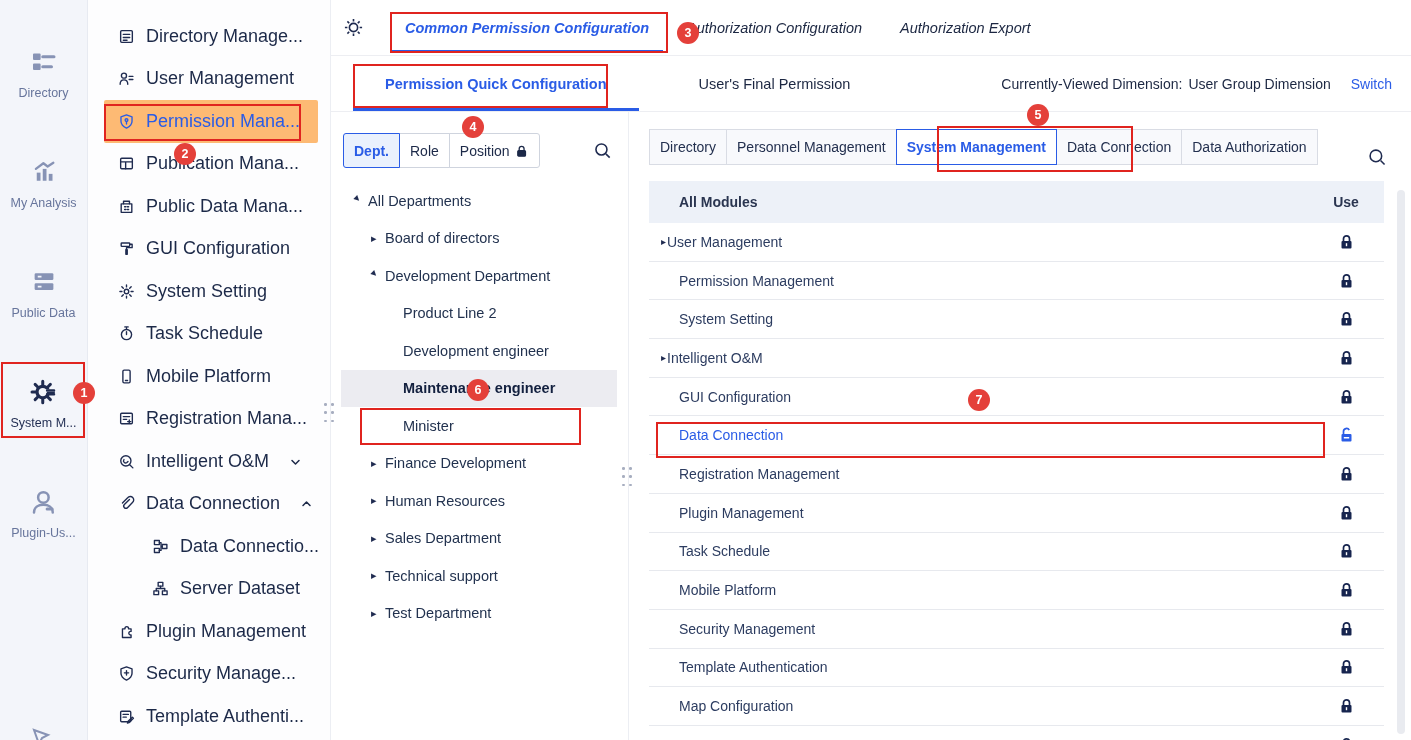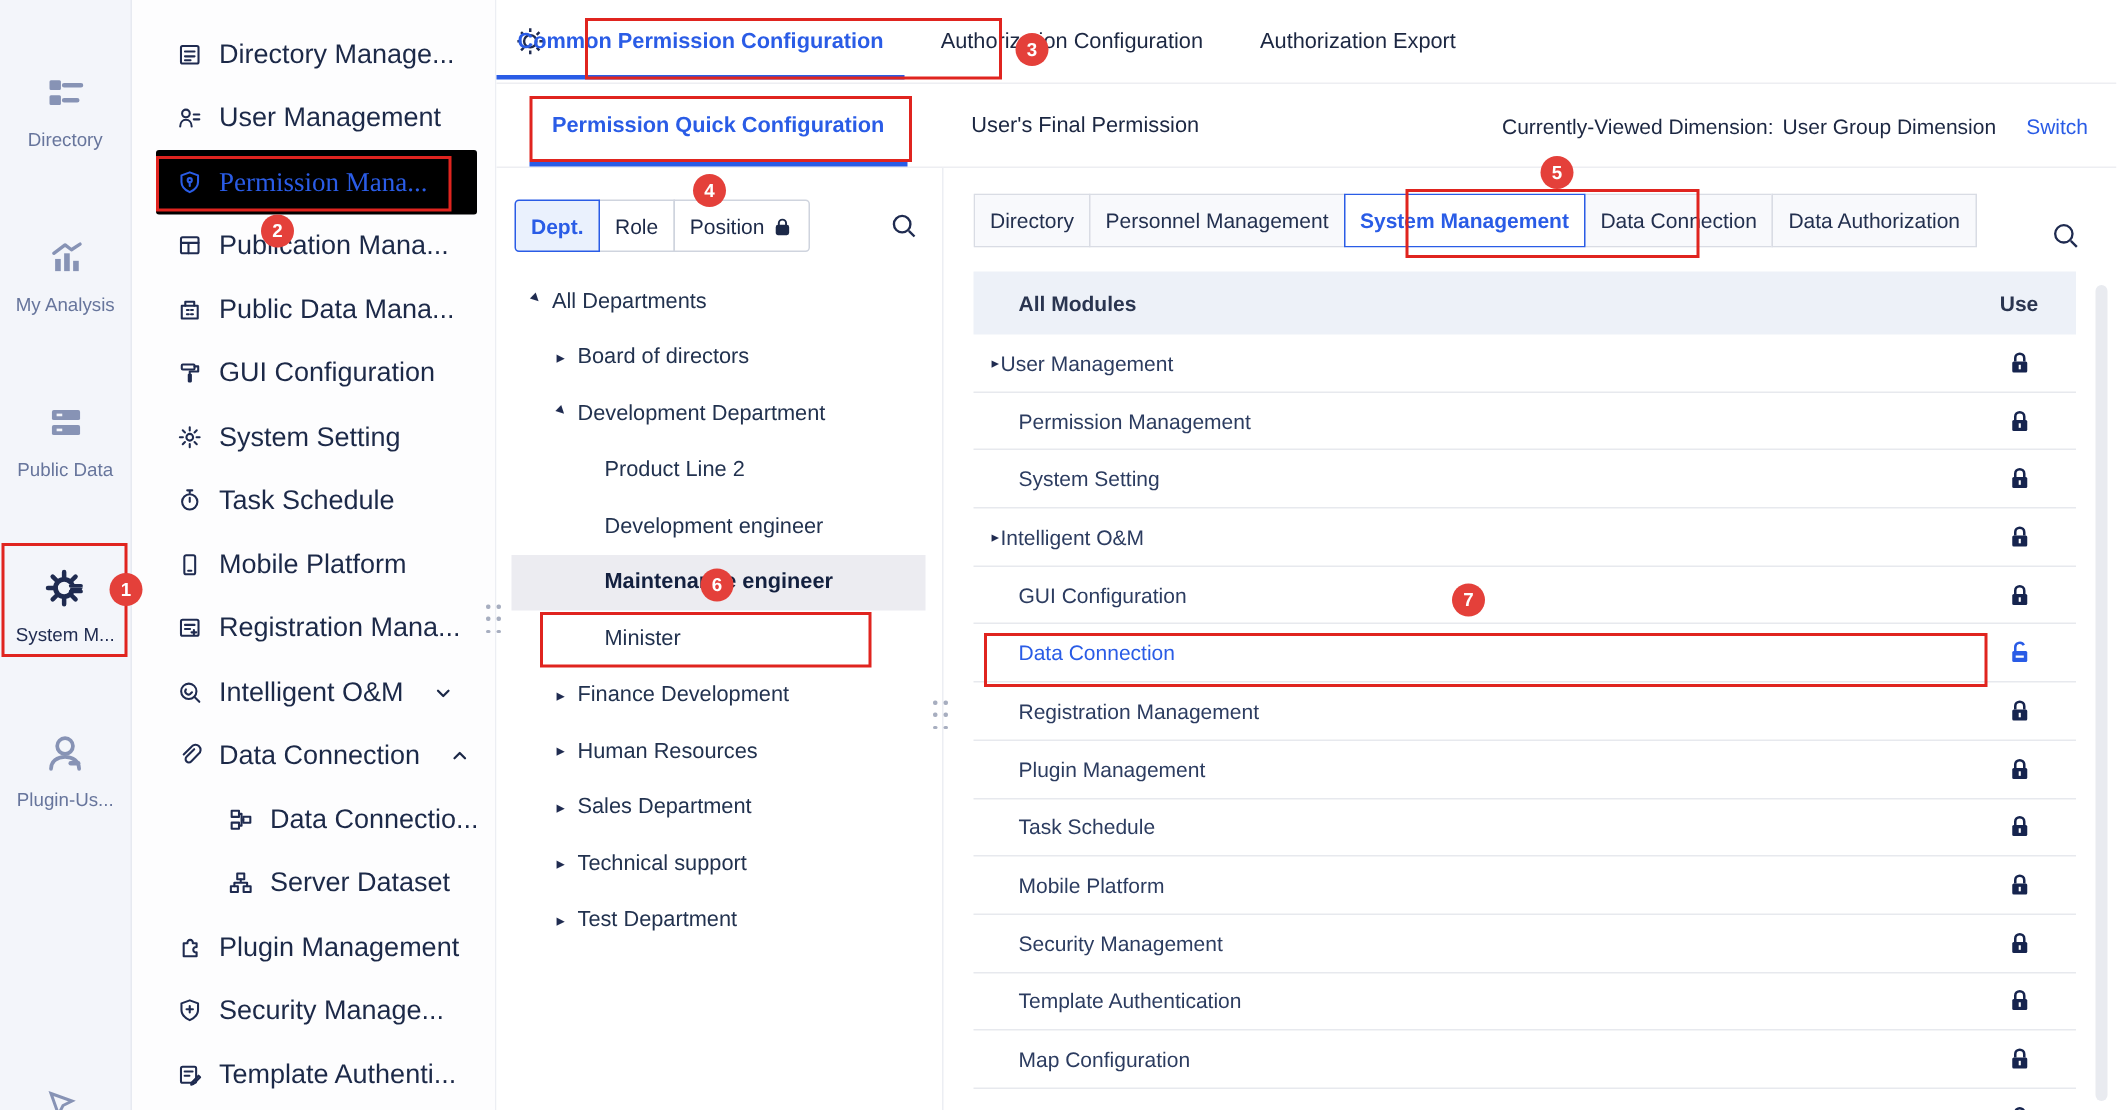--- a/index.html
+++ b/index.html
@@ -20,43 +20,43 @@
   .ib-item.active { color:#1f2b50; }
   .ib-item.active .ib-label { color:#1f2b50; }
   .ib-partial { position:absolute; left:28px; bottom:-14px; color:#8793b5; }
 
   
   .menucol { position:absolute; left:88px; top:0; width:243px; height:740px;
     background:#fdfdfe; border-right:1px solid #eceef3; padding-top:15px; }
   .menu-item { height:42.5px; margin:0 12px 0 16px; display:flex; align-items:center;
     gap:11px; padding-left:14px; font-size:18px; color:#1c2948; cursor:pointer;
     border-radius:2px; white-space:nowrap; }
-  .menu-item.active { background:#000000; color:#2a5ce6;font-family:Liberation Serif, serif; }
+  .menu-item.active { background:#fdba74; color:#2a5ce6; }
   .menu-item.active .icn svg { stroke:#2a5ce6; }
   .menu-item.indent { padding-left:48px; }
   .menu-item .icn svg { stroke:#1f2b50; }
   .menu-item .chev { margin-left:9px; display:inline-flex; }
 
   
   .content { position:absolute; left:331px; top:0; right:0; bottom:0; background:#fff; }
 
   .tophdr { position:absolute; left:0; right:0; top:0; height:56px;
     border-bottom:1px solid #edeef2; display:flex; align-items:center; }
   .gear-btn { position:absolute; left:12px; top:17px; cursor:pointer; }
-  .toptabs { display:flex; height:100%; }
+  .toptabs { display:flex; margin-left:60px; height:100%;font-style:italic; }
   .toptab { position:relative; display:flex; align-items:center; padding:0 14px;
     font-size:14.5px; color:#1c2742; cursor:pointer; margin-right:10px; white-space:nowrap; }
   .toptab.active { color:#2a5ce6; font-weight:bold; }
   .toptab.active::after { content:""; position:absolute; left:0; right:0; bottom:2px;
     height:3px; background:#2a5ce6; }
 
   .subhdr { position:absolute; left:0; right:0; top:56px; height:56px;
     border-bottom:1px solid #edeef2; display:flex; align-items:center; }
   .subtabs { display:flex; margin-left:22px; height:100%; }
-  .subtab { position:relative; display:flex; align-items:center; padding:0 15px;
+  .subtab { position:relative; display:flex; align-items:center; padding:0 32px;
     font-size:14.5px; color:#1c2742; cursor:pointer; margin-right:28px; white-space:nowrap; }
   .subtab.active { color:#2a5ce6; font-weight:bold; }
   .subtab.active::after { content:""; position:absolute; left:0; right:0; bottom:0;
     height:3px; background:#2a5ce6; }
   .dimension { position:absolute; right:19px; top:0; height:100%; display:flex;
     align-items:center; gap:6px; font-size:14px; color:#1c2742; white-space:nowrap; }
   .dimension .switch { color:#2a5ce6; cursor:pointer; margin-left:14px; }
 
   
   .treepanel { position:absolute; left:0; top:112px; width:298px; bottom:0;

